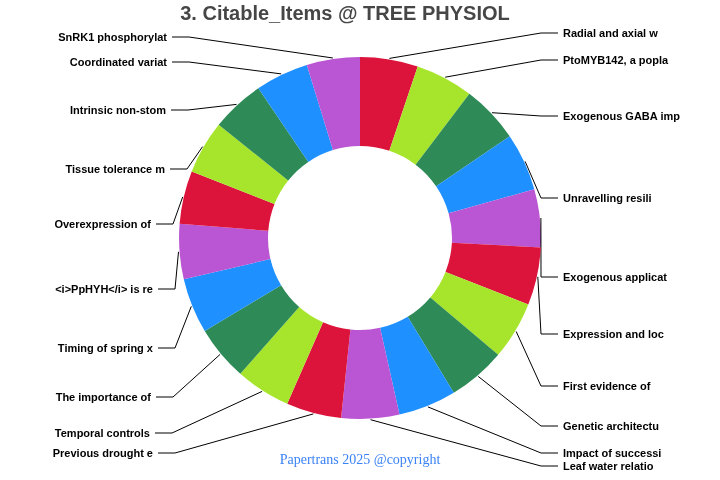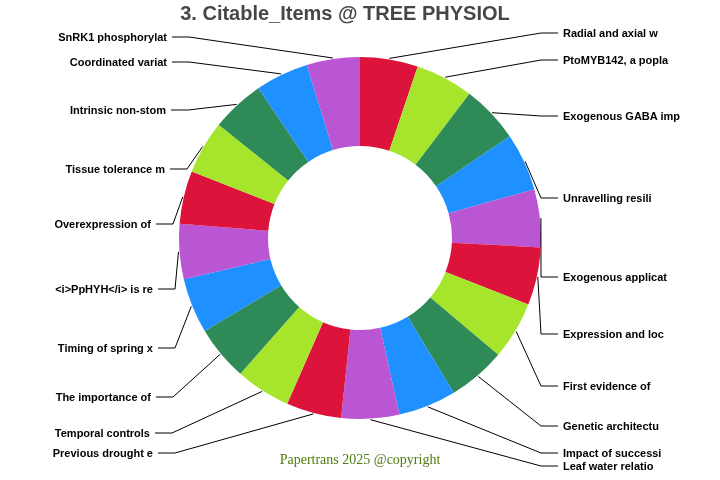--- a/index.html
+++ b/index.html
@@ -2,21 +2,21 @@
 <html><head>
 <meta charset="utf-8">
 <style>
   html,body{margin:0;padding:0;background:#ffffff;}
   .stage{position:relative;width:720px;height:480px;overflow:hidden;background:#ffffff;
          font-family:"Liberation Sans",sans-serif;}
   .title{position:absolute;top:2px;left:0;width:690px;text-align:center;
          font-size:20px;font-weight:bold;color:#464646;}
   #chart-svg{position:absolute;top:0;left:0;}
   .footer{position:absolute;top:452px;left:0;width:720px;text-align:center;
-          font-family:"Liberation Serif",serif;font-size:14px;color:#4d7c0f;}
+          font-family:"Liberation Serif",serif;font-size:14px;color:#3b82f6;}
   .slice-label{font-family:"Liberation Sans",sans-serif;font-size:11px;font-weight:bold;fill:#000000;}
 </style>
 </head>
 <body>
 
 <div class="stage">
   <svg id="chart-svg" width="720" height="480">
       <path d="M 360.0 57.0 A 181 181 0 0 1 417.7 66.5 L 389.3 150.8 A 92 92 0 0 0 360.0 146.0 Z" fill="#DC143C"></path>
       <path d="M 558 33 L 541 33 L 389.4 58.4" fill="none" stroke="#000000" stroke-width="1"></path>
       <text x="563" y="37" text-anchor="start" class="slice-label">Radial and axial w</text>

